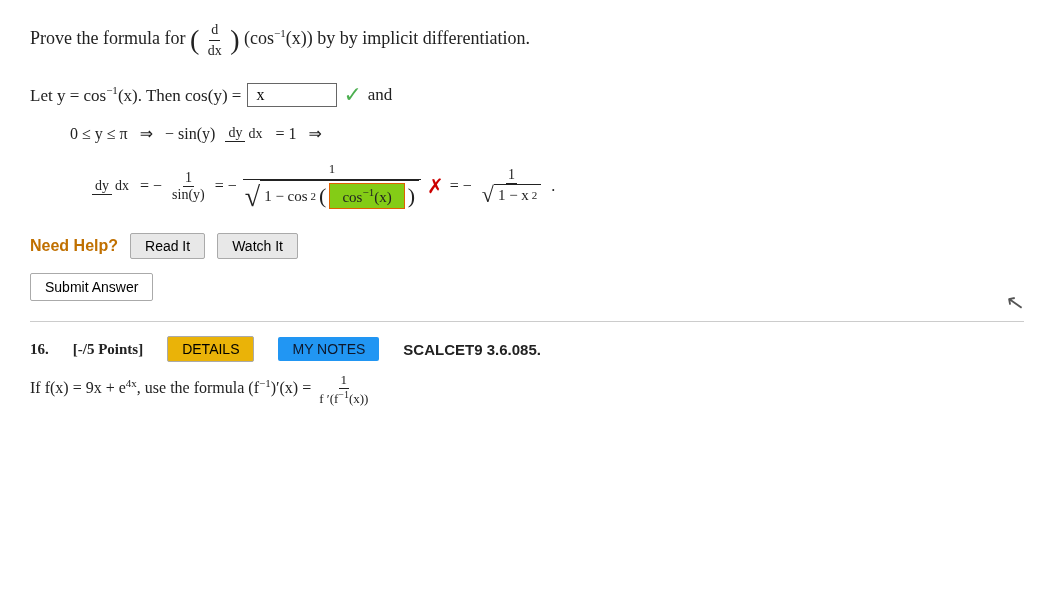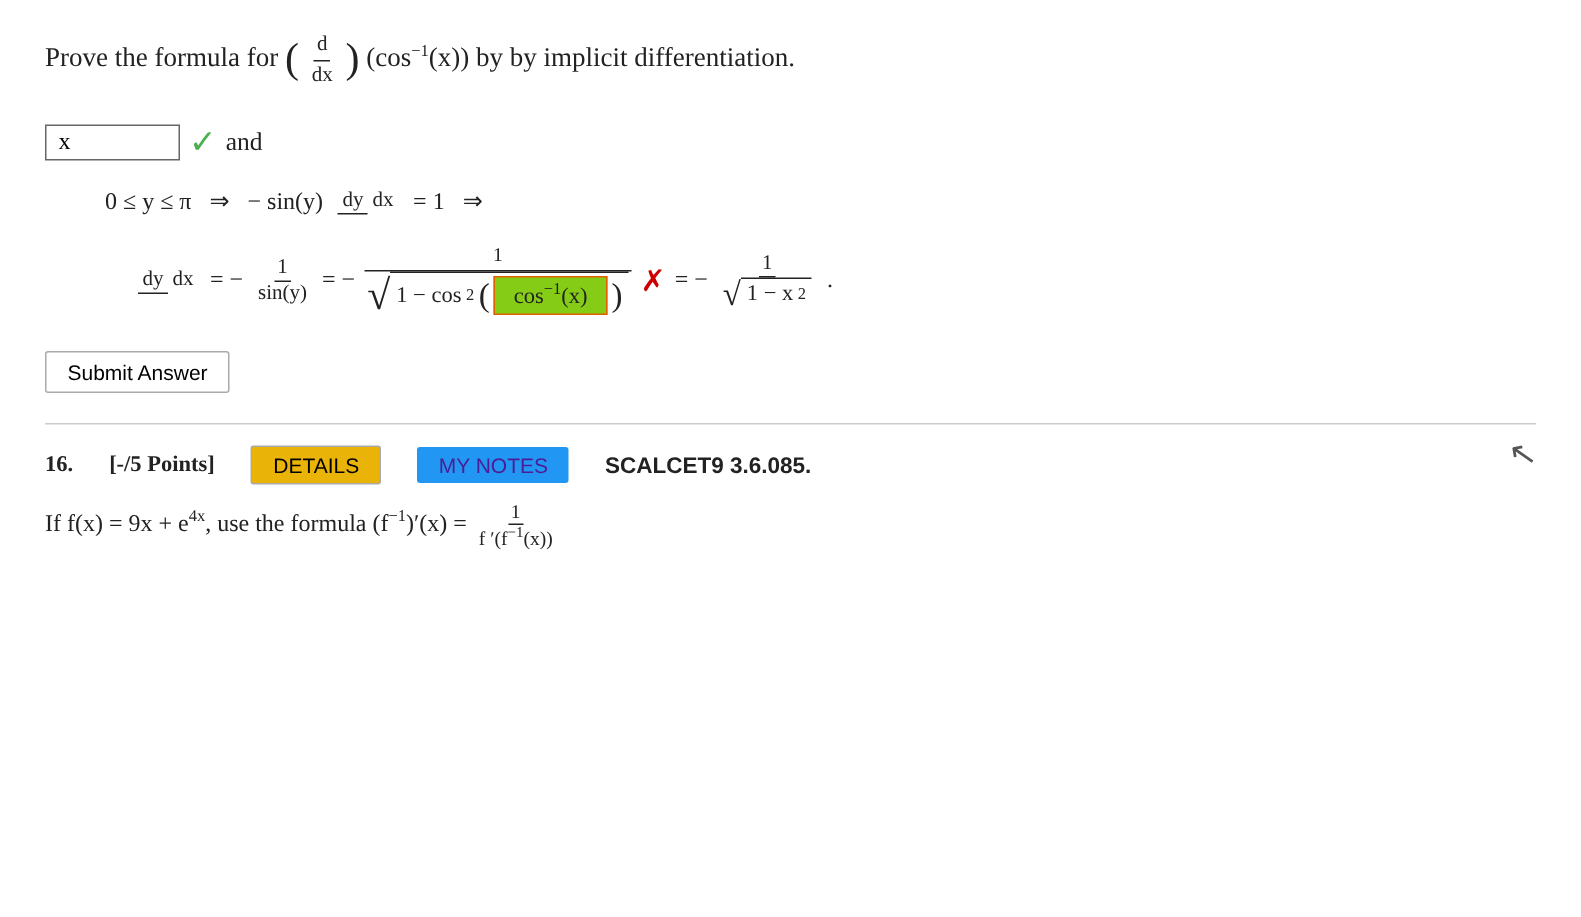--- a/index.html
+++ b/index.html
@@ -177,21 +177,21 @@
       background: #eab308;
       padding: 4px 14px;
       font-size: 14px;
       font-family: Arial, sans-serif;
       cursor: pointer;
       border-radius: 2px;
     }
     .btn-mynotes {
       border: none;
       background: #2196f3;
-      color: #4c1d95;
+      color: #0f172a;
       padding: 4px 14px;
       font-size: 14px;
       font-family: Arial, sans-serif;
       cursor: pointer;
       border-radius: 2px;
     }
     .scalcet-label {
       font-weight: bold;
       font-size: 15px;
       font-family: Arial, sans-serif;
@@ -256,20 +256,21 @@
     <span class="big-parens">(</span>
     <span class="fraction math-inline">
       <span class="num">d</span>
       <span class="den">dx</span>
     </span>
     <span class="big-parens">)</span>
     (cos<sup>−1</sup>(x)) by by implicit differentiation.
   </div>
 
   <div class="line1">
+    <span>Let y = cos<sup>−1</sup>(x). Then cos(y) =</span>
     <input class="input-box" type="text" value="x" style="width: 90px;">
     <span class="checkmark">✓</span>
     <span>and</span>
   </div>
 
   <div class="line2">
     <span>0 ≤ y ≤ π &nbsp;&nbsp;⇒&nbsp;&nbsp; − sin(y)</span>
     <span class="dy-dx">
       <span class="top">dy</span>
       <span class="bot">dx</span>
@@ -320,20 +321,25 @@
           <span class="sqrt-symbol" style="font-size:22px;">√</span>
           <span class="sqrt-content">
             1 − x<sup>2</sup>
           </span>
         </span>
       </span>
     </span>
     <span>.</span>
   </div>
 
+  <div class="need-help">
+    <span class="need-help-label">Need Help?</span>
+    <button class="btn-help">Read It</button>
+    <button class="btn-help">Watch It</button>
+  </div>
 
   <div class="submit-row">
     <button class="btn-submit">Submit Answer</button>
   </div>
 
   <hr class="divider">
 
   <div class="problem16">
     <span class="points-badge">16.</span>
     <span class="points-badge">[-/5 Points]</span>

